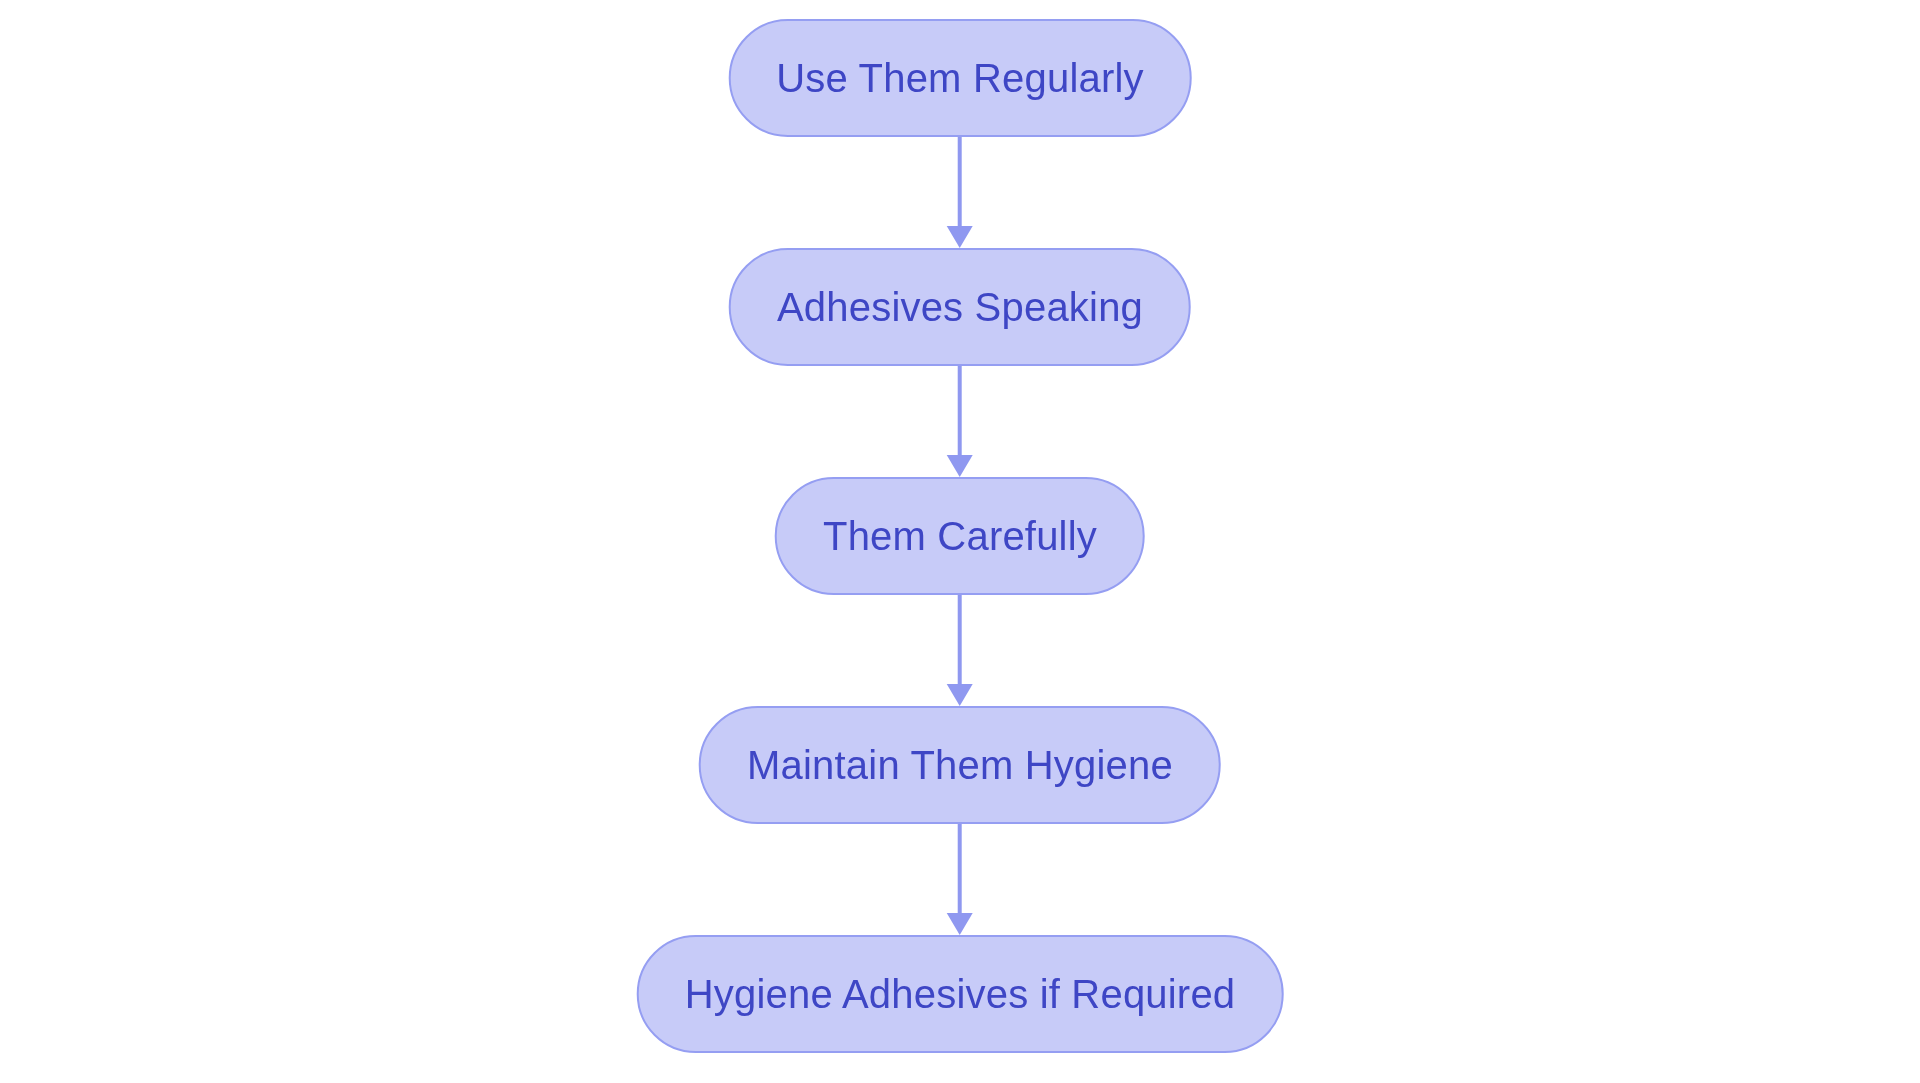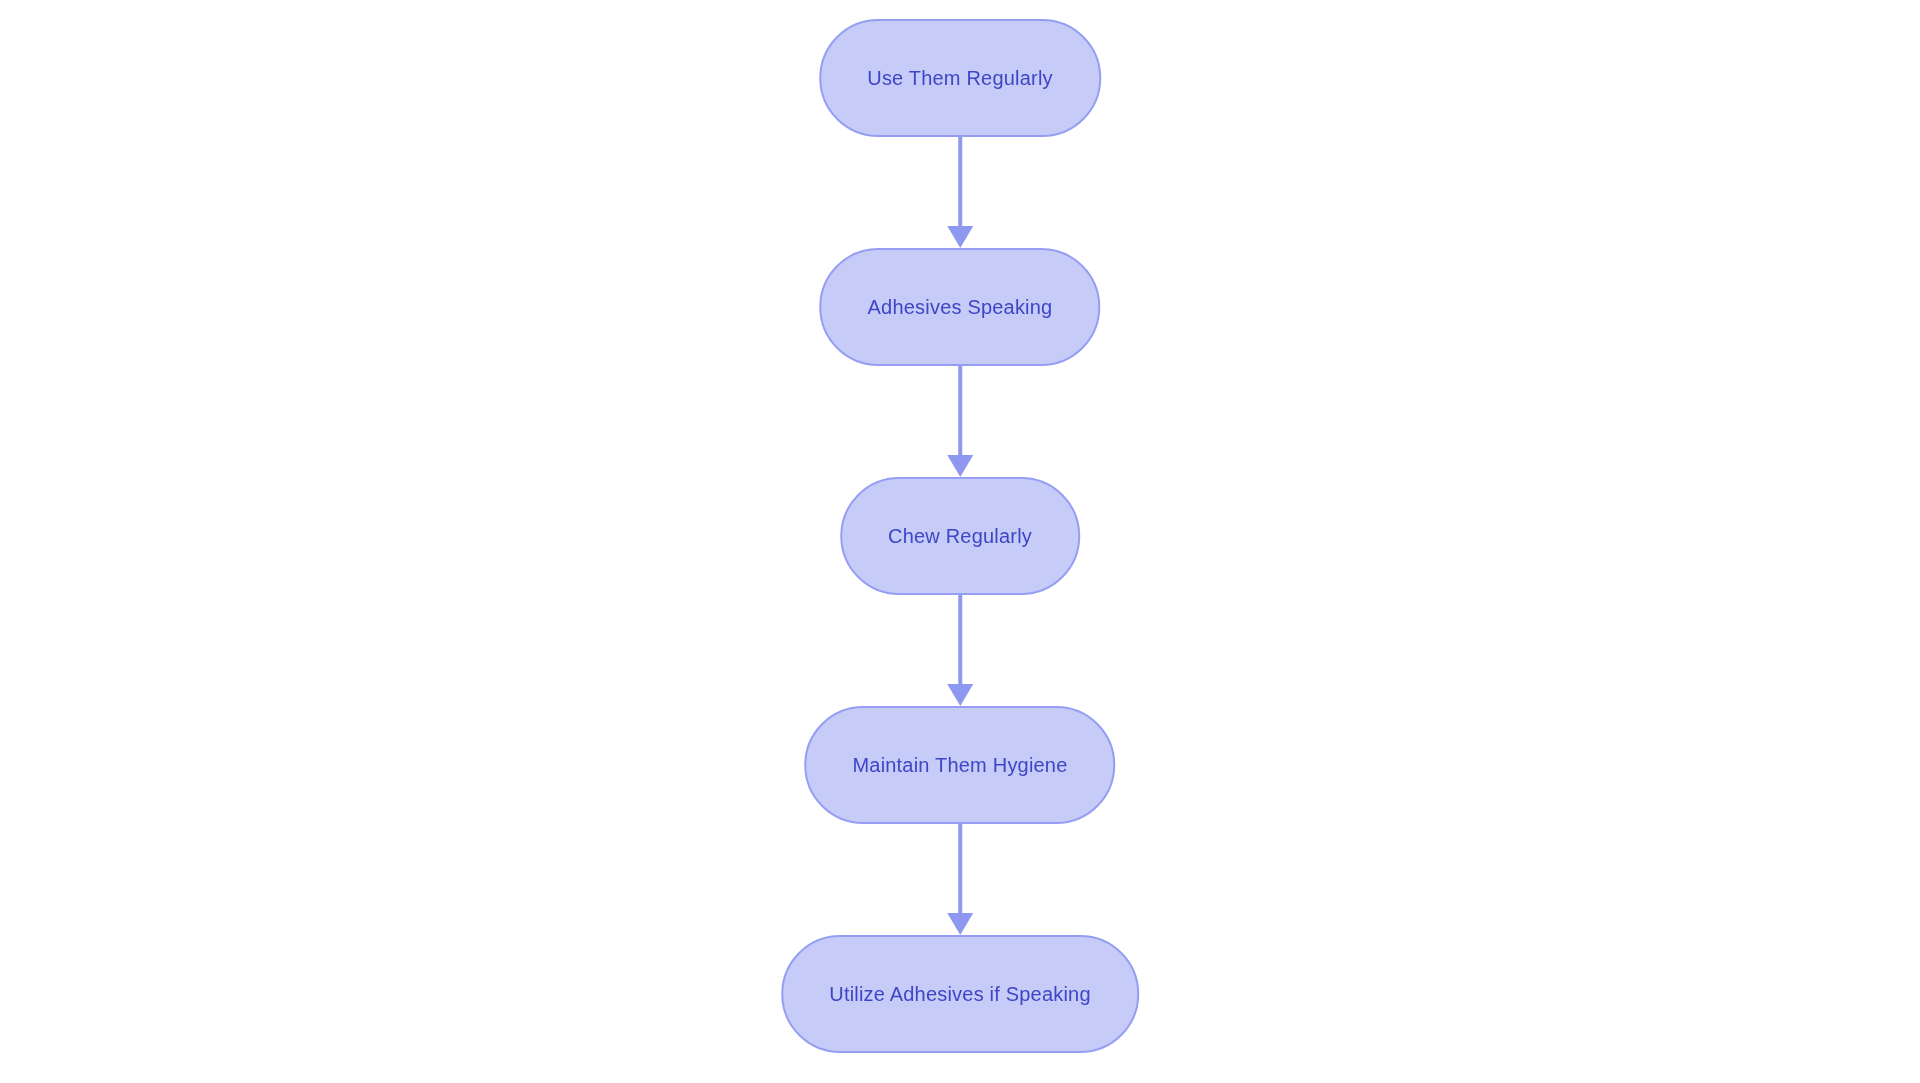--- a/index.html
+++ b/index.html
@@ -36,21 +36,21 @@
     flex-direction: column;
     align-items: center;
   }
   .node {
     height: 118px;
     padding: 0 46px;
     border: 2px solid var(--node-border);
     border-radius: 59px;
     background: var(--node-fill);
     color: var(--node-text);
-    font-size: 20px;
+    font-size: 40px;
     font-weight: 500;
     letter-spacing: 0.2px;
     display: flex;
     align-items: center;
     justify-content: center;
     white-space: nowrap;
   }
   .arrow {
     height: 111px;
     display: flex;
@@ -83,21 +83,21 @@
     </div>
 
     <div class="arrow">
       <svg width="28" height="111" viewBox="0 0 28 111">
         <line x1="14" y1="0" x2="14" y2="91"></line>
         <path d="M1 89 L27 89 L14 111 Z"></path>
       </svg>
     </div>
 
     <div class="node">
-      <span>Chew Regularly</span>
+      <span>Them Carefully</span>
     </div>
 
     <div class="arrow">
       <svg width="28" height="111" viewBox="0 0 28 111">
         <line x1="14" y1="0" x2="14" y2="91"></line>
         <path d="M1 89 L27 89 L14 111 Z"></path>
       </svg>
     </div>
 
     <div class="node">
@@ -105,17 +105,17 @@
     </div>
 
     <div class="arrow">
       <svg width="28" height="111" viewBox="0 0 28 111">
         <line x1="14" y1="0" x2="14" y2="91"></line>
         <path d="M1 89 L27 89 L14 111 Z"></path>
       </svg>
     </div>
 
     <div class="node">
-      <span>Utilize Adhesives if Speaking</span>
+      <span>Hygiene Adhesives if Required</span>
     </div>
 
   </div>
 </div>
 
 </body></html>

